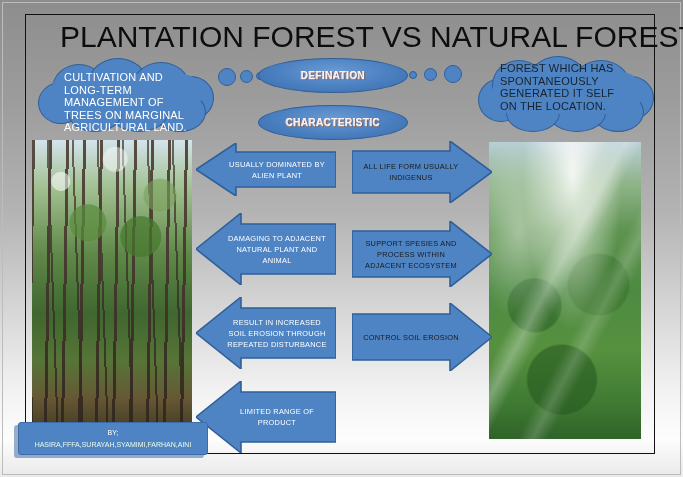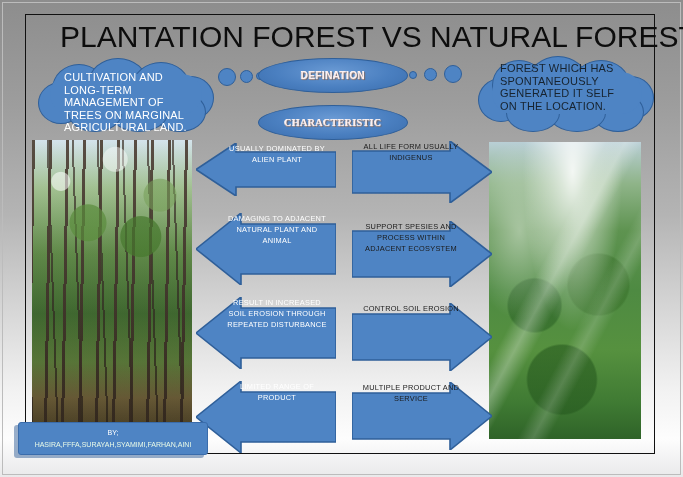--- a/index.html
+++ b/index.html
@@ -65,21 +65,21 @@
     background:radial-gradient(ellipse at 50% 38%, #6a9ad4 0%, #4a7fc0 55%, #3a6cab 100%);
     border:1.6px solid #2f5f99;
     display:flex;align-items:center;justify-content:center;
   }
   .ell span{
     font-size:10px;font-weight:bold;letter-spacing:.4px;
     color:#fdf0f0;
     text-shadow:0 1px 0 #9a8b8b, 1px 1px 1px #6d6060, -0.5px -0.5px 0 #ffffff;
   }
   #ell-def{left:258px;top:58px;width:148px;height:33px;}
-  #ell-char{left:258px;top:105px;width:148px;height:33px;font-family:Liberation Serif, serif;}
+  #ell-char{left:258px;top:105px;width:148px;height:33px;}
 
   
   .photo{position:absolute;overflow:hidden;border:0;}
   #photo-left{left:32px;top:140px;width:160px;height:300px;
     background:
       linear-gradient(to bottom, rgba(255,255,255,0.10) 0%, rgba(0,0,0,0.22) 100%),
       repeating-linear-gradient(91deg, rgba(62,48,36,0.95) 0px, rgba(62,48,36,0.95) 3px, rgba(0,0,0,0) 3px, rgba(0,0,0,0) 17px),
       repeating-linear-gradient(88deg, rgba(48,38,28,0.75) 0px, rgba(48,38,28,0.75) 2px, rgba(0,0,0,0) 2px, rgba(0,0,0,0) 25px),
       linear-gradient(to bottom, #cfe0ea 0%, #9fc28c 16%, #5d8d42 38%, #3f6f2c 58%, #63873c 74%, #7b6a3e 86%, #4e4227 100%);
   }
@@ -102,21 +102,21 @@
       linear-gradient(to bottom, #b9cfd6 0%, #8fb489 14%, #5e9350 30%, #4e8a42 50%, #56913f 70%, #3f7a33 88%, #2f6328 100%);
   }
   #photo-right .mist{
     position:absolute;left:0;top:0;width:100%;height:100%;
     background:
       linear-gradient(118deg, rgba(255,255,255,0) 38%, rgba(255,255,255,.30) 44%, rgba(255,255,255,0) 50%),
       linear-gradient(118deg, rgba(255,255,255,0) 60%, rgba(255,255,255,.18) 65%, rgba(255,255,255,0) 70%);
   }
 
   
-  .arrow{position:absolute;display:flex;align-items:flex-start;justify-content:center;}
+  .arrow{position:absolute;display:flex;align-items:center;justify-content:center;}
   .arrow svg{position:absolute;left:0;top:0;width:100%;height:100%;}
   .arrow .atext{
     position:relative;z-index:3;text-align:center;
     font-size:7.4px;line-height:11px;letter-spacing:.25px;
     padding:0 6px;
   }
   .arrow.left .atext{color:#ffffff;margin-left:22px;}
   .arrow.right .atext{color:#1a1a1a;margin-right:22px;}
 
   
@@ -234,25 +234,19 @@
     <div class="atext">CONTROL SOIL EROSION</div>
   </div>
 
   <div class="arrow right" style="left:352px;top:221px;width:140px;height:66px;">
     <svg viewBox="0 0 140 66" preserveAspectRatio="none">
       <polygon points="0,10 98,10 98,0 140,33 98,66 98,56 0,56" fill="#4e84c4" stroke="#2f5f99" stroke-width="1.6"></polygon>
     </svg>
     <div class="atext">SUPPORT SPESIES AND PROCESS WITHIN ADJACENT ECOSYSTEM</div>
   </div>
 
-  <div class="arrow right" style="left:352px;top:382px;width:140px;height:68px;">
-    <svg viewBox="0 0 140 68" preserveAspectRatio="none">
-      <polygon points="0,11 98,11 98,0 140,34 98,68 98,57 0,57" fill="#4e84c4" stroke="#2f5f99" stroke-width="1.6"></polygon>
-    </svg>
-    <div class="atext">MULTIPLE PRODUCT AND SERVICE</div>
-  </div>
 
   <div id="credit">
     <div>BY;</div>
     <div class="names">HASIRA,FFFA,SURAYAH,SYAMIMI,FARHAN,AINI</div>
   </div>
 
 </div>
 
 </body></html>

